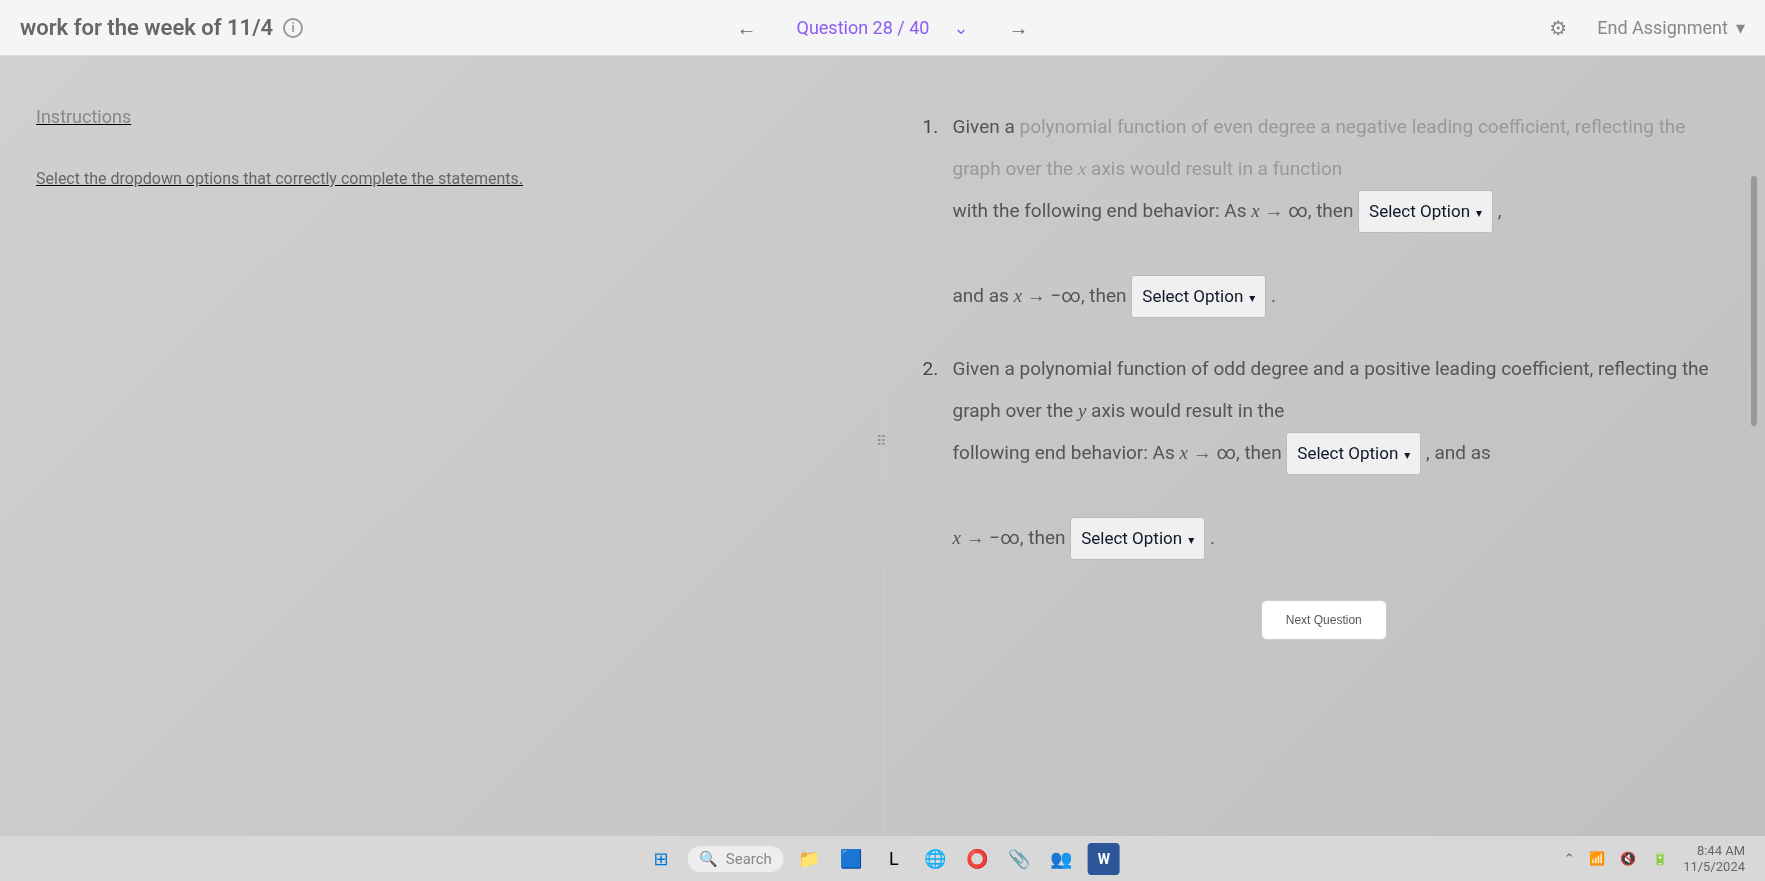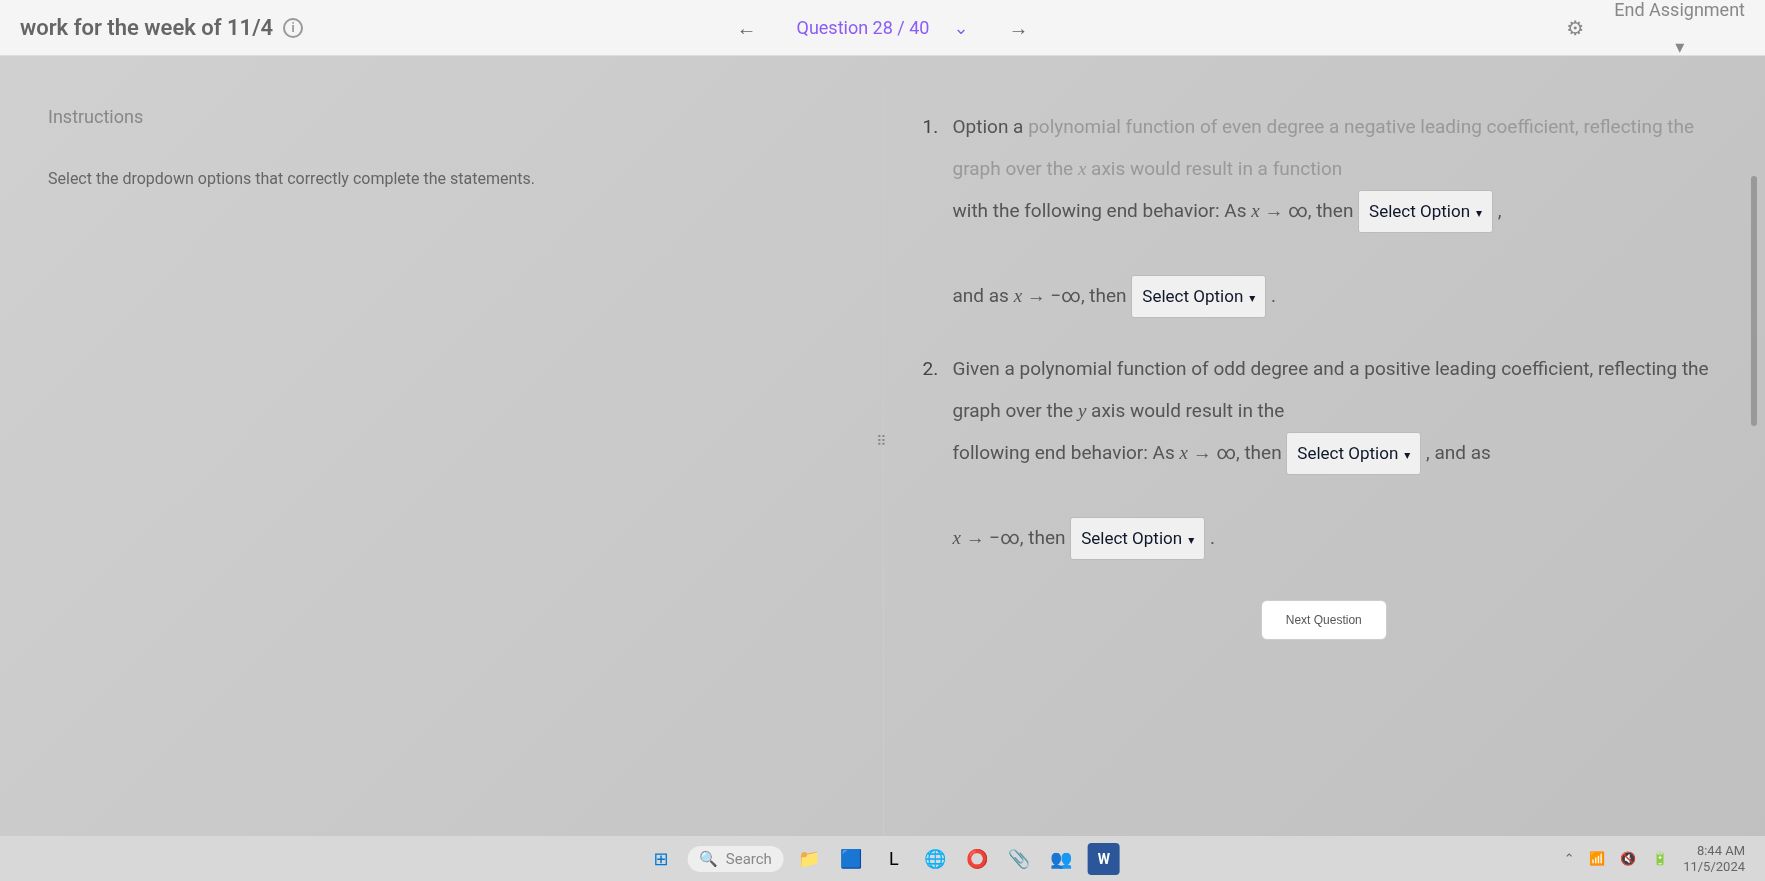--- a/index.html
+++ b/index.html
@@ -74,32 +74,32 @@
     .gear-icon {
       font-size: 20px;
       color: #888;
       cursor: pointer;
     }
     .end-assignment {
       font-size: 18px;
       color: #888;
       display: flex;
       align-items: center;
-      gap: 16px;
-      cursor: pointer;
-      flex-direction: column;
+      gap: 8px;
+      cursor: pointer;
     }
     .main-content {
       display: flex;
       height: calc(100% - 56px - 45px);
       background: linear-gradient(135deg, #d0d0d0, #c0c0c0);
     }
     .left-panel {
       width: 50%;
-      padding: 50px 48px;
+      padding: 50px 36px;
+      text-decoration: underline;
     }
     .instructions-label {
       font-size: 18px;
       color: #888;
       margin-bottom: 40px;
     }
     .instruction-text {
       font-size: 16px;
       color: #666;
       line-height: 1.5;
@@ -284,21 +284,21 @@
     <div class="instruction-text">Select the dropdown options that correctly complete the statements.</div>
   </div>
 
   <div class="divider"></div>
   <div class="drag-handle">⠿</div>
 
   <div class="right-panel">
 
     <div class="question-item">
       <span class="question-number">1.</span>
-      <span>Option a </span><span class="faded">polynomial function of even degree a negative leading coefficient,</span><span class="faded"> reflecting the graph over the </span><span class="math-var faded">x</span><span class="faded"> axis would result in a function</span>
+      <span>Given a </span><span class="faded">polynomial function of even degree a negative leading coefficient,</span><span class="faded"> reflecting the graph over the </span><span class="math-var faded">x</span><span class="faded"> axis would result in a function</span>
       <br>
       <span>with the following end behavior: As </span><span class="math-var">x</span><span> → ∞</span><span>, then</span>
       <span class="select-option"><span>Select Option</span><span class="dropdown-caret">▾</span></span> ,
       <br><br>
       <span>and as </span><span class="math-var">x</span><span> → −∞</span><span>, then</span>
       <span class="select-option"><span>Select Option</span><span class="dropdown-caret">▾</span></span> <span>.</span>
     </div>
 
     <div class="question-item">
       <span class="question-number">2.</span>

